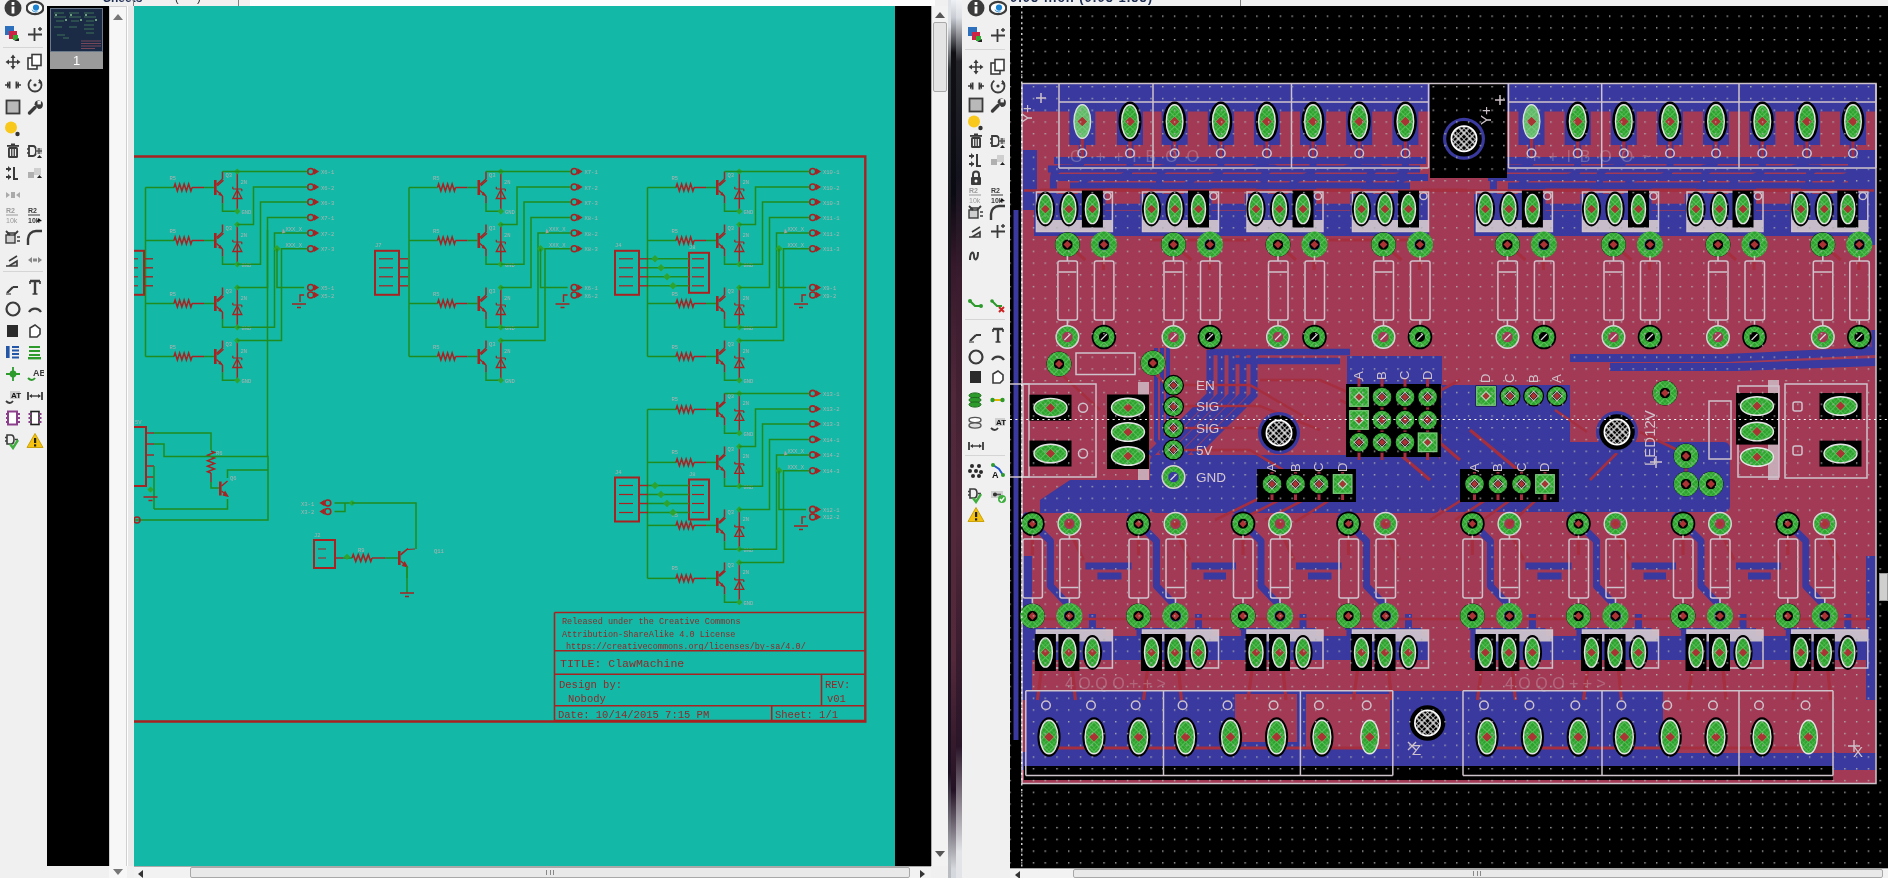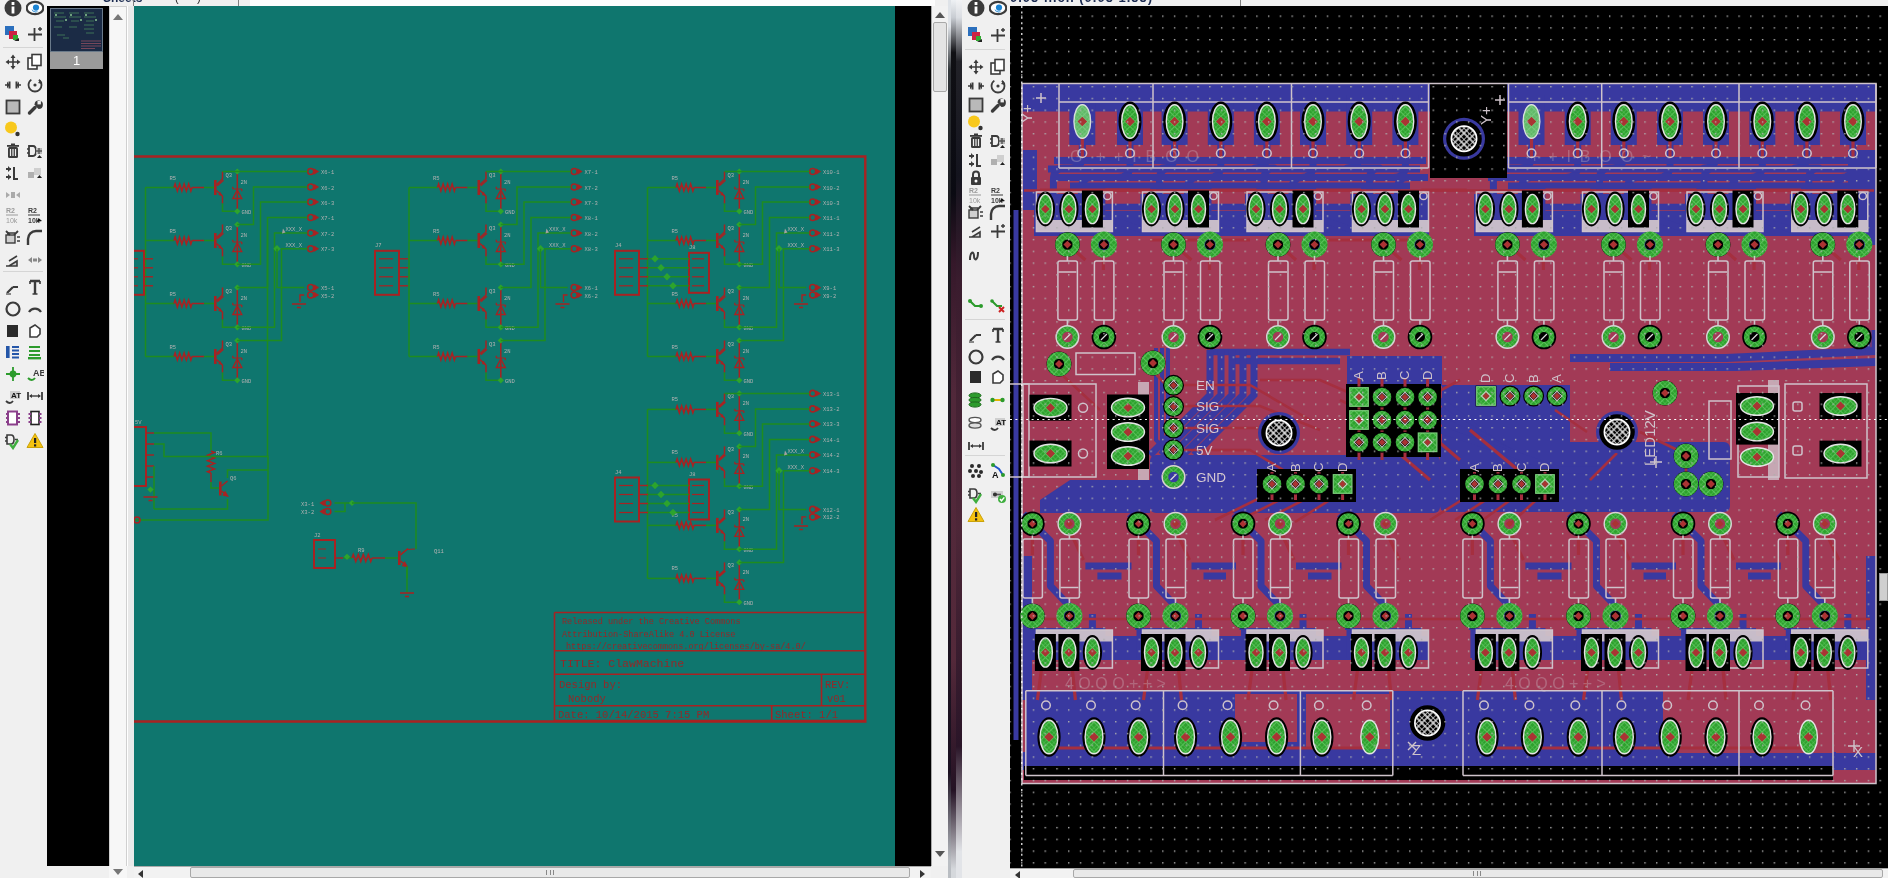--- a/index.html
+++ b/index.html
@@ -385,21 +385,21 @@
           <rect x="44" y="10" width="2" height="2"></rect>
         </g>
 </svg></div>
   <div class="abs" style="left:3px;top:46px;width:53px;height:17px;background:#9a9a9a;color:#fff;font-size:13px;text-align:center;line-height:17px;">1</div>
 </div>
 <div class="abs" style="left:109px;top:6px;width:18px;height:872px;background:#f7f7f7;border:1px solid #d0d0d0;">
   <div class="abs" style="left:3px;top:7px;width:0;height:0;border-left:5px solid transparent;border-right:5px solid transparent;border-bottom:6px solid #777;"></div>
   <div class="abs" style="left:3px;top:860px;width:0;height:0;border-left:5px solid transparent;border-right:5px solid transparent;border-top:6px solid #777;"></div>
 </div>
 <div class="abs" style="left:127px;top:6px;width:7px;height:872px;background:#e9e9e9;border-left:1px solid #fff;"></div>
-<div class="abs" style="left:134px;top:6px;width:761px;height:860px;background:#0f766e;overflow:hidden">
+<div class="abs" style="left:134px;top:6px;width:761px;height:860px;background:#14b8a6;overflow:hidden">
 <svg width="797" height="860" viewBox="134 6 797 860">
       <style>.lg{font:5.5px "Liberation Mono",monospace;fill:#b2b2b2}.tt{font:8.5px "Liberation Mono",monospace}.tm{font:10.5px "Liberation Mono",monospace}.tb2{font:11.5px "Liberation Mono",monospace}</style>
       <path d="M134 156.5 H865.3 V721.5 H134" fill="none" stroke="#a82222" stroke-width="2.4"></path>
       <g transform="translate(145.5 187.5)">
         <path d="M0 0 H28.5" stroke="#1f8c1f" stroke-width="1.5" fill="none"></path>
         <polyline points="28.5,0 29.625,-3.4 31.875,3.4 34.125,-3.4 36.375,3.4 38.625,-3.4 40.875,3.4 43.125,-3.4 45.375,3.4 46.5,0" fill="none" stroke="#a82222" stroke-width="1.6"></polyline>
         <path d="M46.5 0 H58.5" stroke="#a82222" stroke-width="1.5"></path>
         <path d="M58.5 0 H68.5" stroke="#1f8c1f" stroke-width="1.5"></path>
         <rect x="68.5" y="-7.5" width="2.6" height="15" fill="#a82222"></rect>
         <path d="M71 -3 L77 -8.5 M71.8 -1.8 L78 -7.3" stroke="#a82222" stroke-width="1.4"></path>

